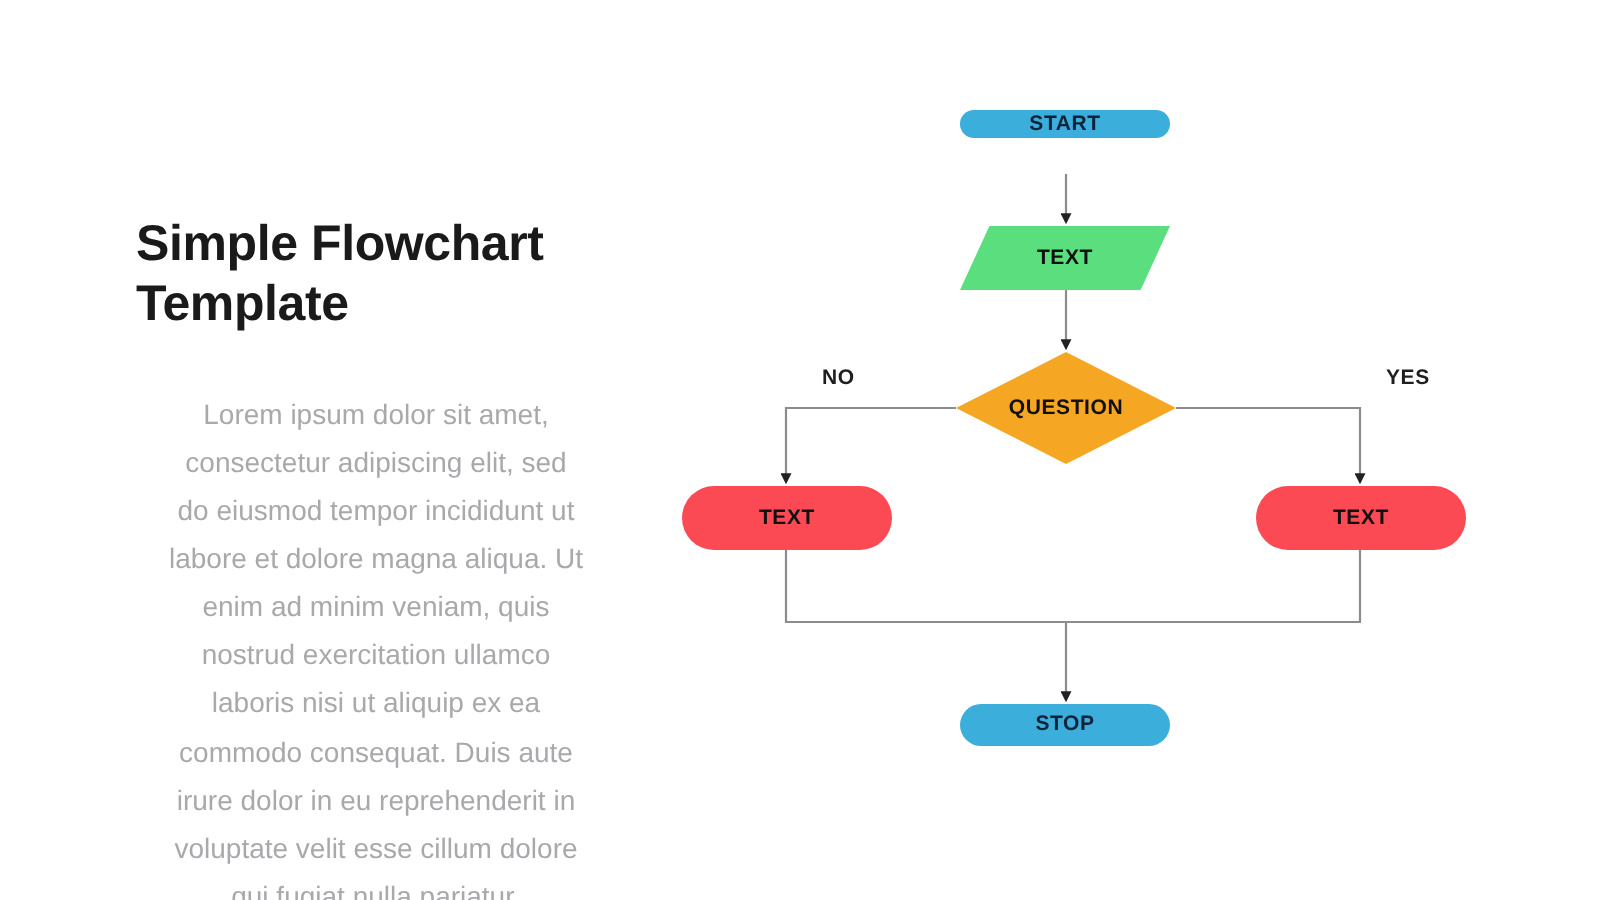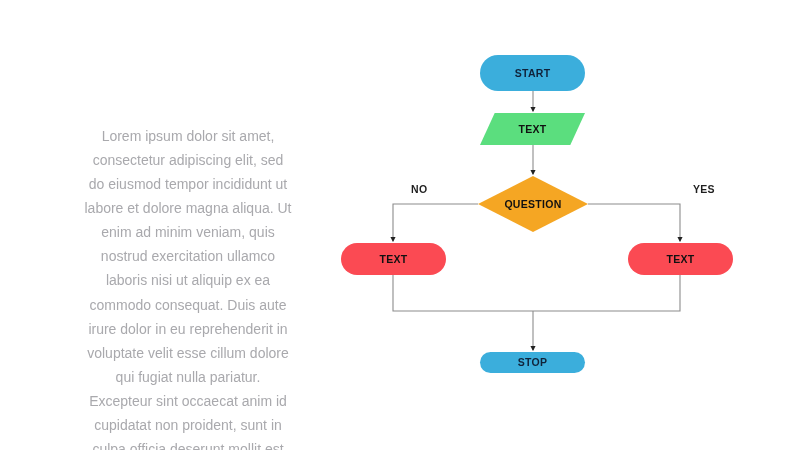--- a/index.html
+++ b/index.html
@@ -100,20 +100,22 @@
     letter-spacing: 0.3px;
     margin-left: 28px;
   }
 </style>
 </head>
 <body>
 
 <div id="slide">
 
   <div id="text-panel">
+    <h1 id="slide-title">Simple Flowchart
+Template</h1>
     <p id="body-text">Lorem ipsum dolor sit amet, consectetur adipiscing elit, sed do eiusmod tempor incididunt ut labore et dolore magna aliqua. Ut enim ad minim veniam, quis nostrud exercitation ullamco laboris nisi ut aliquip ex ea commodo consequat. Duis aute irure dolor in eu reprehenderit in voluptate velit esse cillum dolore qui fugiat nulla pariatur. Excepteur sint occaecat anim id cupidatat non proident, sunt in culpa officia deserunt mollit est laborum</p>
   </div>
 
   <div id="flow-canvas">
 
     <svg id="connectors" viewBox="0 0 470 450">
       <defs>
         <marker id="arrow" viewBox="0 0 10 10" refX="8" refY="5" markerWidth="5" markerHeight="5" orient="auto-start-reverse">
           <path d="M 0 0 L 10 5 L 0 10 z" fill="#222222"></path>
         </marker>
@@ -132,21 +134,21 @@
 
         <path d="M 350 275 L 350 311 L 203 311"></path>
 
         <line x1="203" y1="311" x2="203" y2="350" marker-end="url(#arrow)"></line>
       </g>
     </svg>
 
     <div class="branch-label" style="left: 53px; top: 183px;">NO</div>
     <div class="branch-label" style="left: 335px; top: 183px;">YES</div>
 
-    <div class="node pill-blue" style="left: 150px; top: 55px; width: 105px; height: 36px; background: #3BAEDC;">
+    <div class="node pill-blue" style="left: 150px; top: 55px; width: 105px; height: 14px; background: #3BAEDC;">
       <span class="node-label" style="color:#10233a;">START</span>
     </div>
 
     <div class="node parallelogram" style="left: 150px; top: 113px; width: 105px; height: 32px; background: #5BDE7E;">
       <span class="node-label" style="color:#111111;">TEXT</span>
     </div>
 
     <div class="node diamond" style="left: 148px; top: 176px; width: 110px; height: 56px; background: #F5A623;">
       <span class="node-label" style="color:#111111;">QUESTION</span>
     </div>

